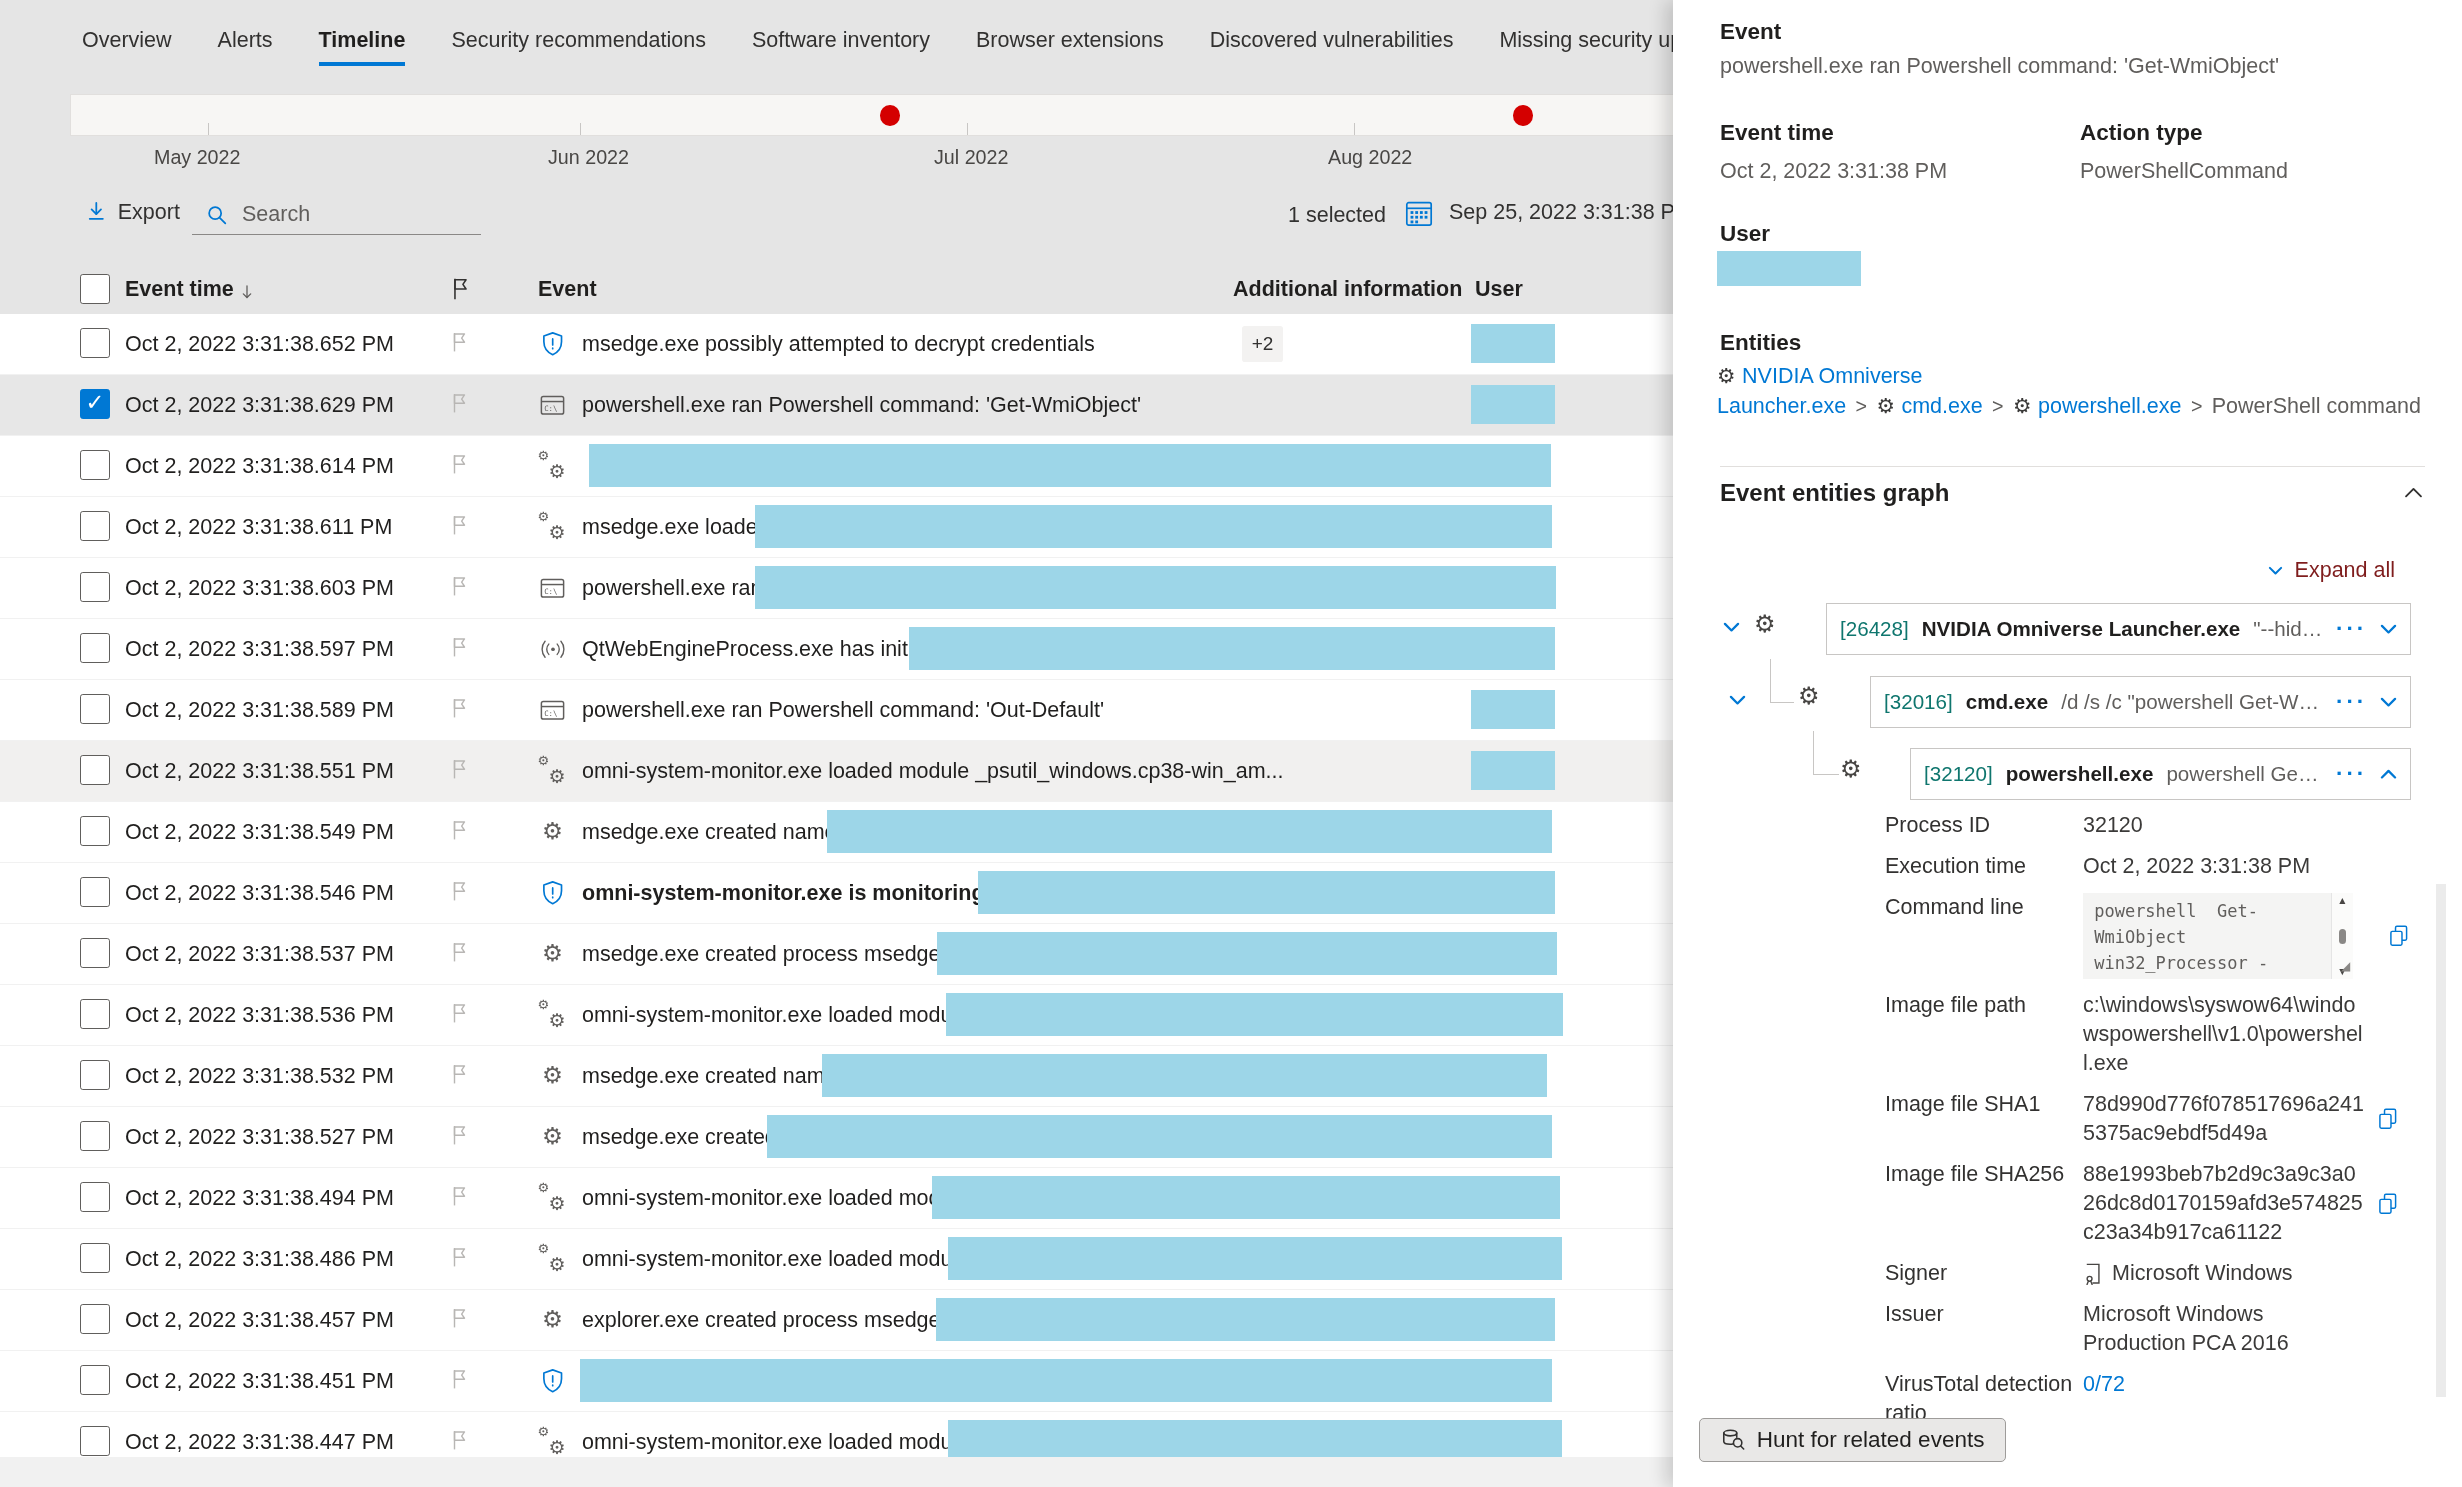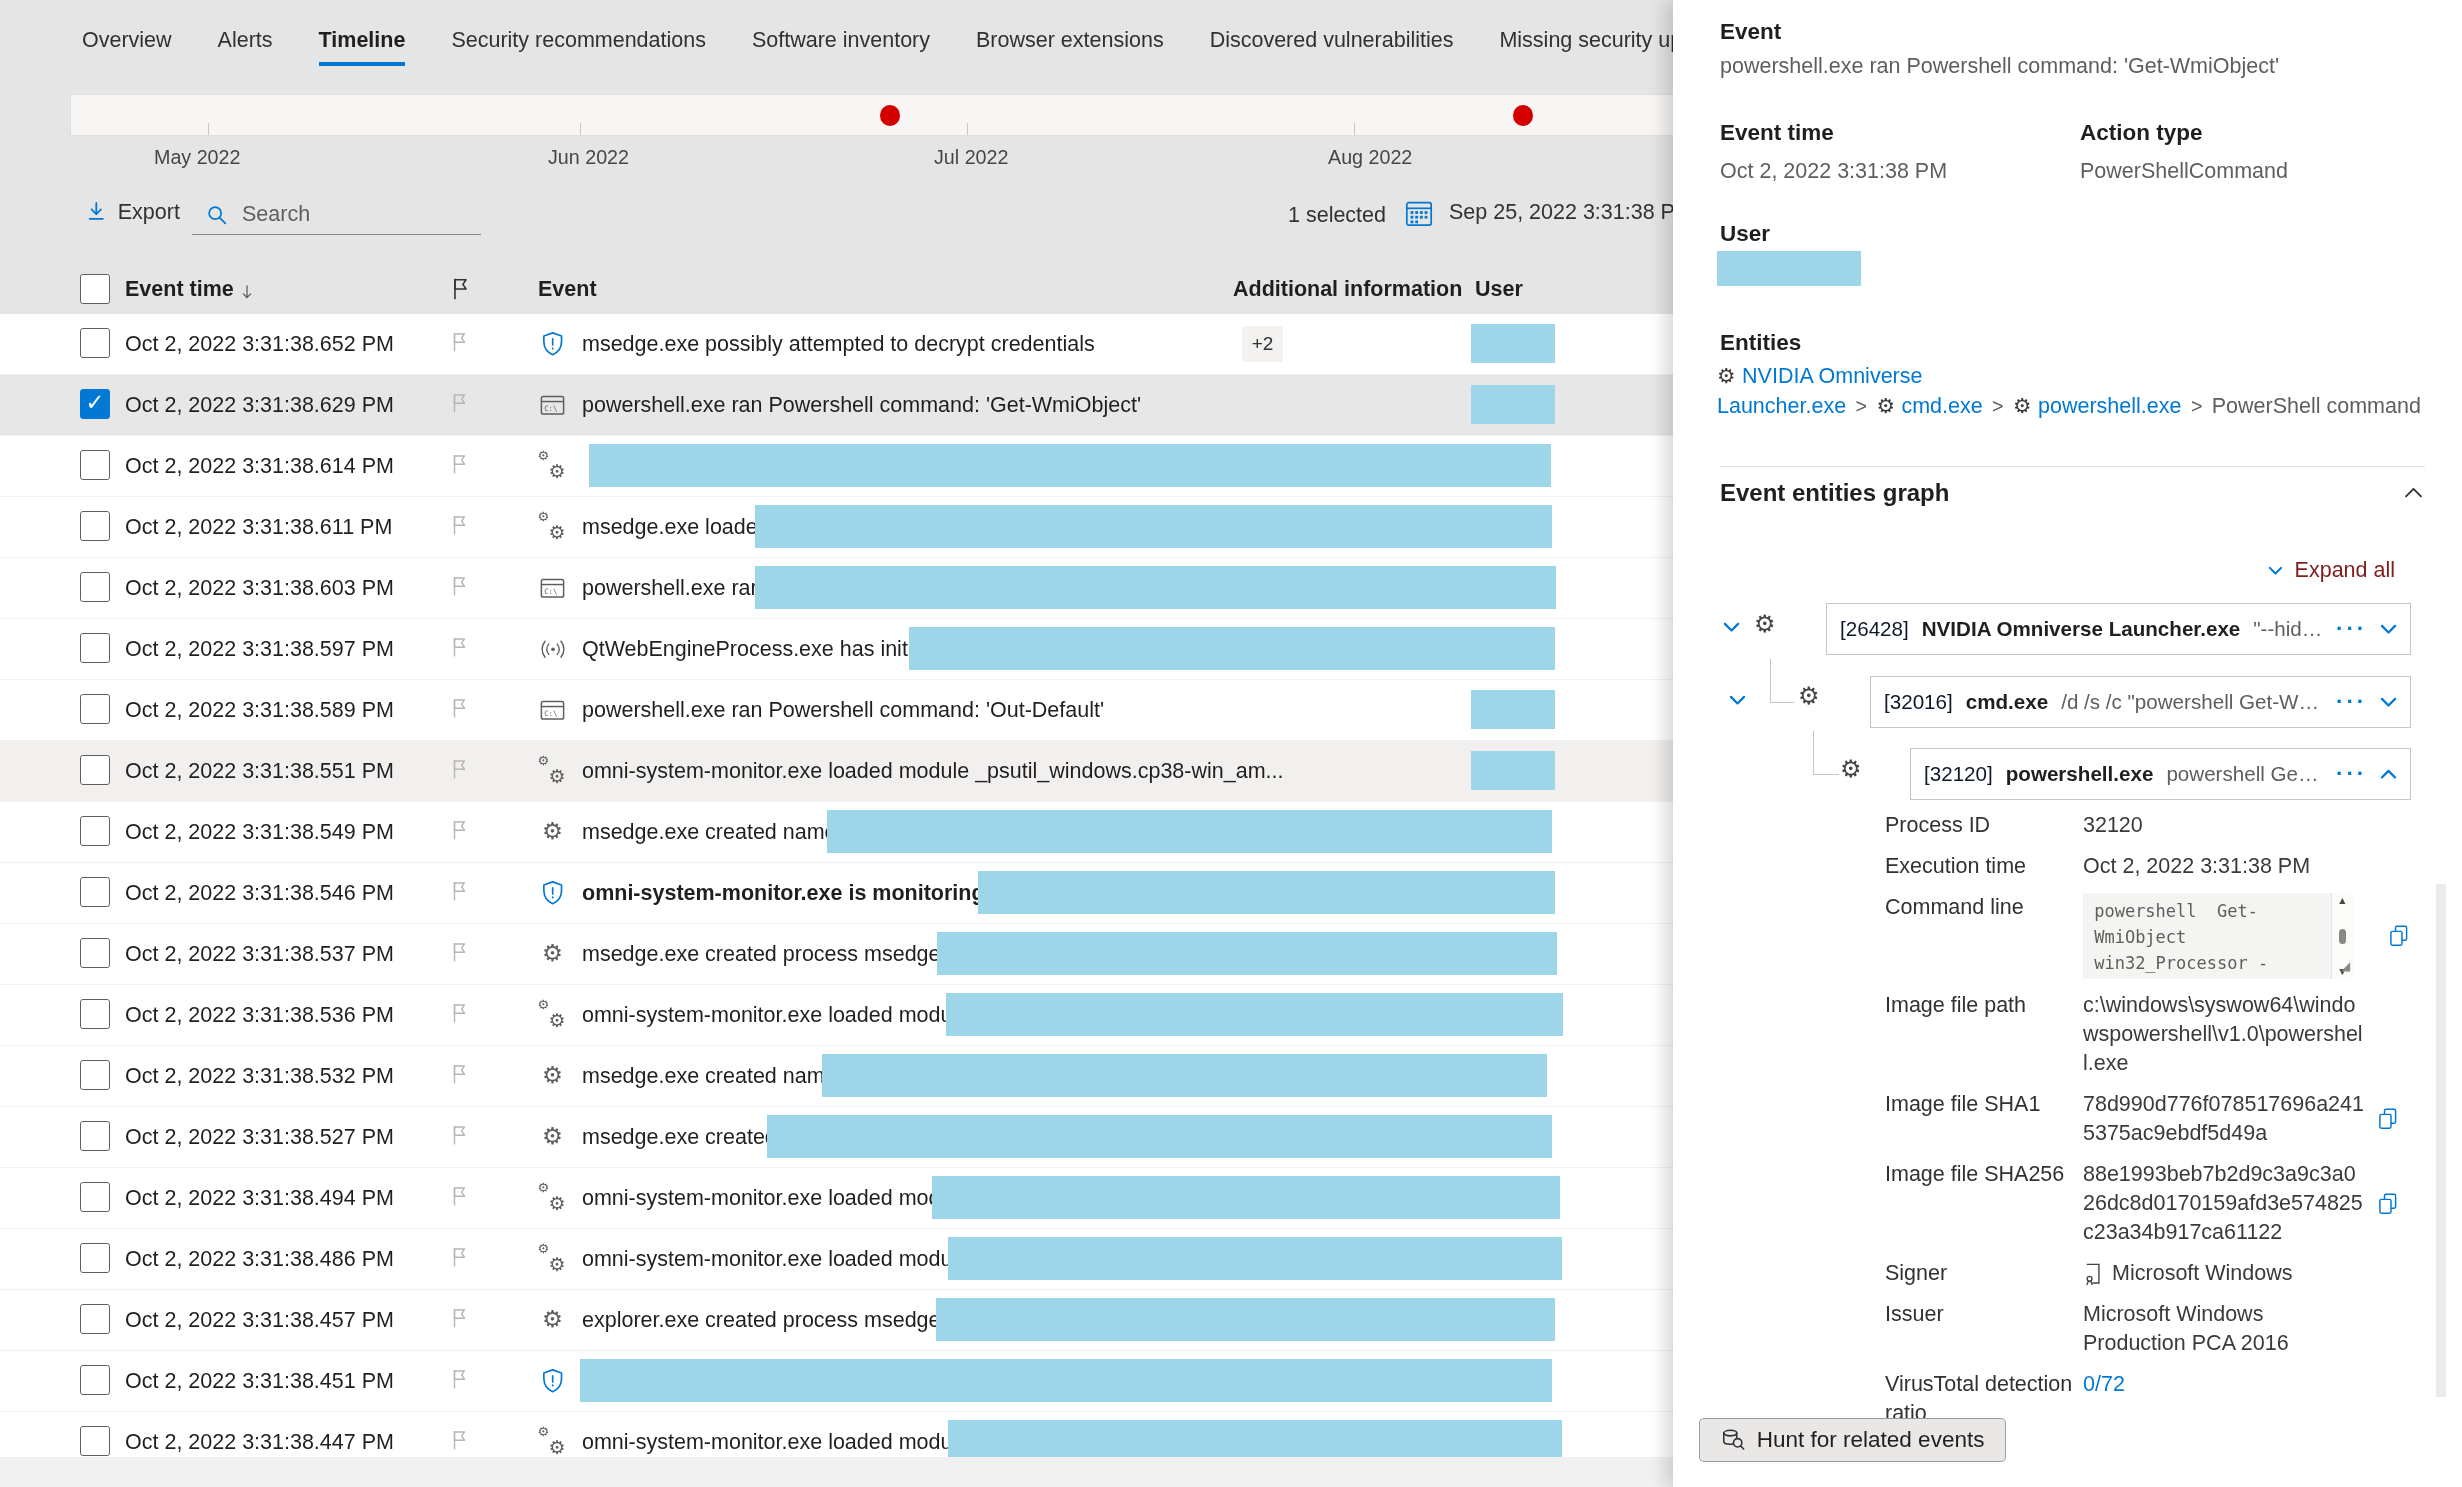--- a/index.html
+++ b/index.html
@@ -69,21 +69,21 @@
   .crumbs a{color:#0078d4;text-decoration:none;cursor:pointer;}
   .crumb-gear{font-family:"DejaVu Sans",sans-serif;color:#3b3a39;font-size:20.6px;padding-right:6.6px;}
   .crumb-sep{color:#605e5c;padding:0 9.4px;font-size:19.7px;}
   .p-div{position:absolute;left:47px;right:37px;top:466px;height:0.9px;background:#e1dfdd;}
   .g-title{position:absolute;left:47px;top:479px;font-size:24px;font-weight:bold;color:#201f1e;}
   .g-collapse{position:absolute;right:39px;top:487px;cursor:pointer;}
   .expand-all{position:absolute;right:67px;top:558px;display:flex;align-items:center;gap:11.2px;
               font-size:21.5px;color:#7f1d1d;cursor:pointer;}
   .node{position:absolute;height:52px;background:#fff;border:0.9px solid #c8c6c4;box-sizing:border-box;
         display:flex;align-items:center;padding:0 13px;gap:13px;font-size:20.6px;cursor:pointer;}
-  .n-pid{color:#0f172a;}
+  .n-pid{color:#0f766e;}
   .n-name{color:#201f1e;font-weight:bold;white-space:nowrap;}
   .n-args{color:#605e5c;white-space:nowrap;overflow:hidden;text-overflow:ellipsis;flex:1;}
   .n-dots{color:#0078d4;font-weight:bold;font-size:22.5px;letter-spacing:2.8px;cursor:pointer;}
   .n-gear{position:absolute;font-size:24px;}
   .n-chev{position:absolute;cursor:pointer;}
   .conn{position:absolute;background:#c8c6c4;}
   
   .details{position:absolute;left:212px;top:811px;width:524px;font-size:21.5px;}
   .d-row{display:flex;margin-bottom:12px;}
   .d-label{width:198px;color:#323130;flex:none;line-height:29px;}

